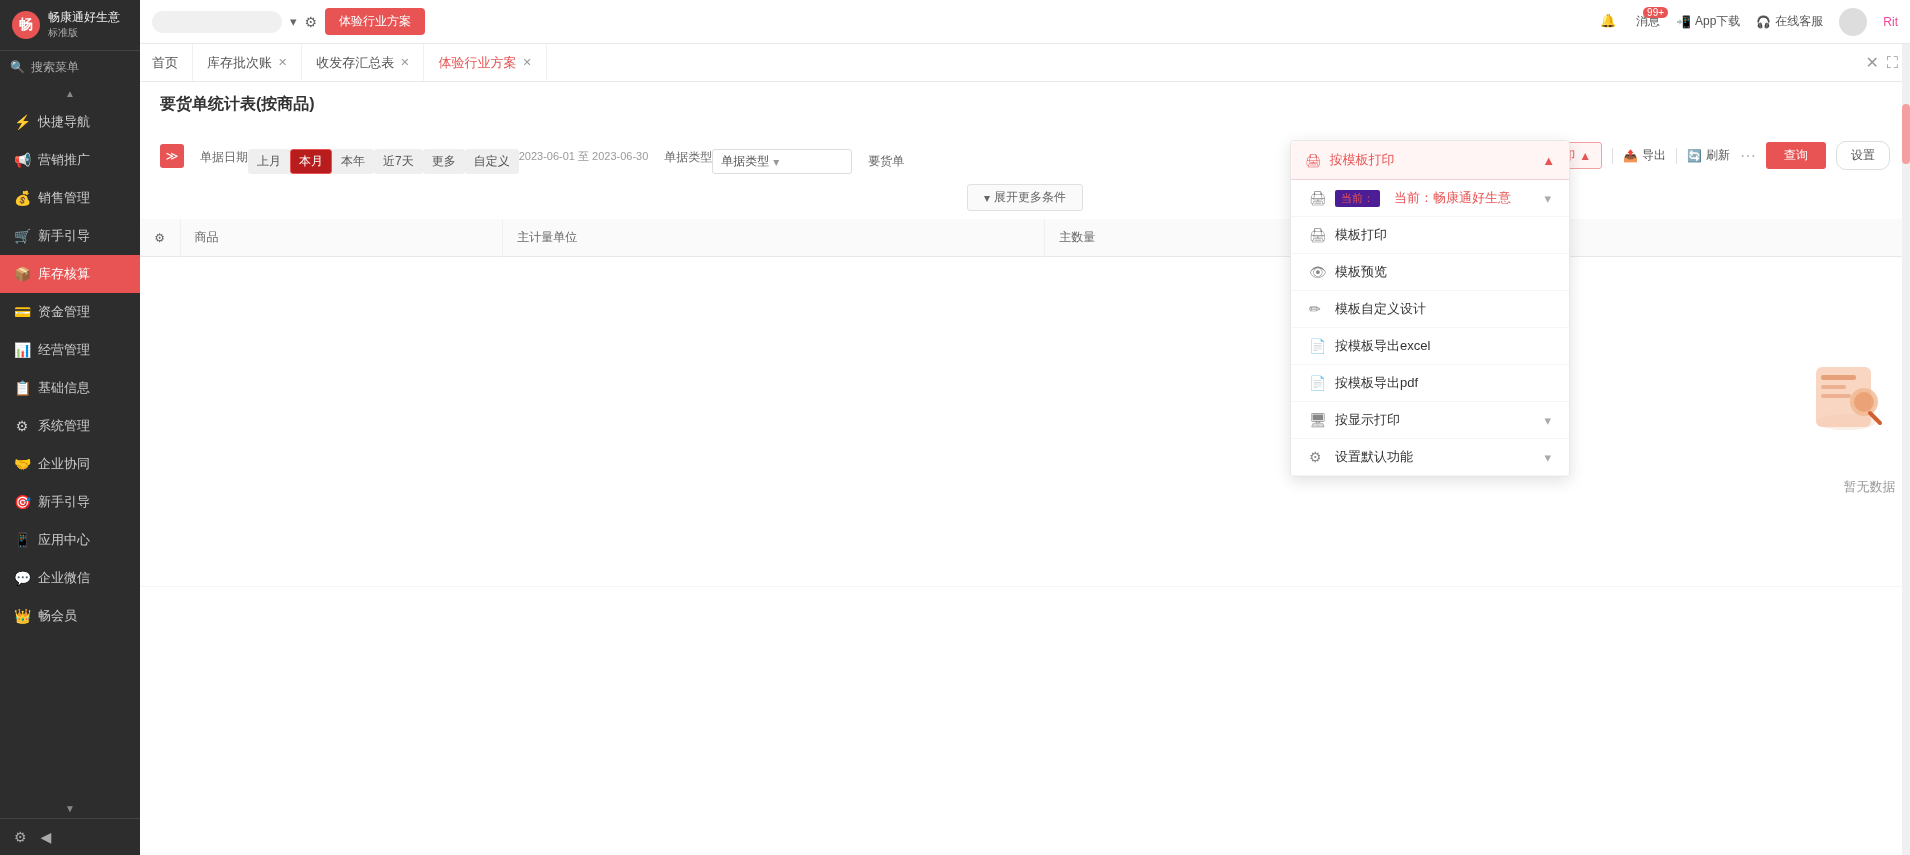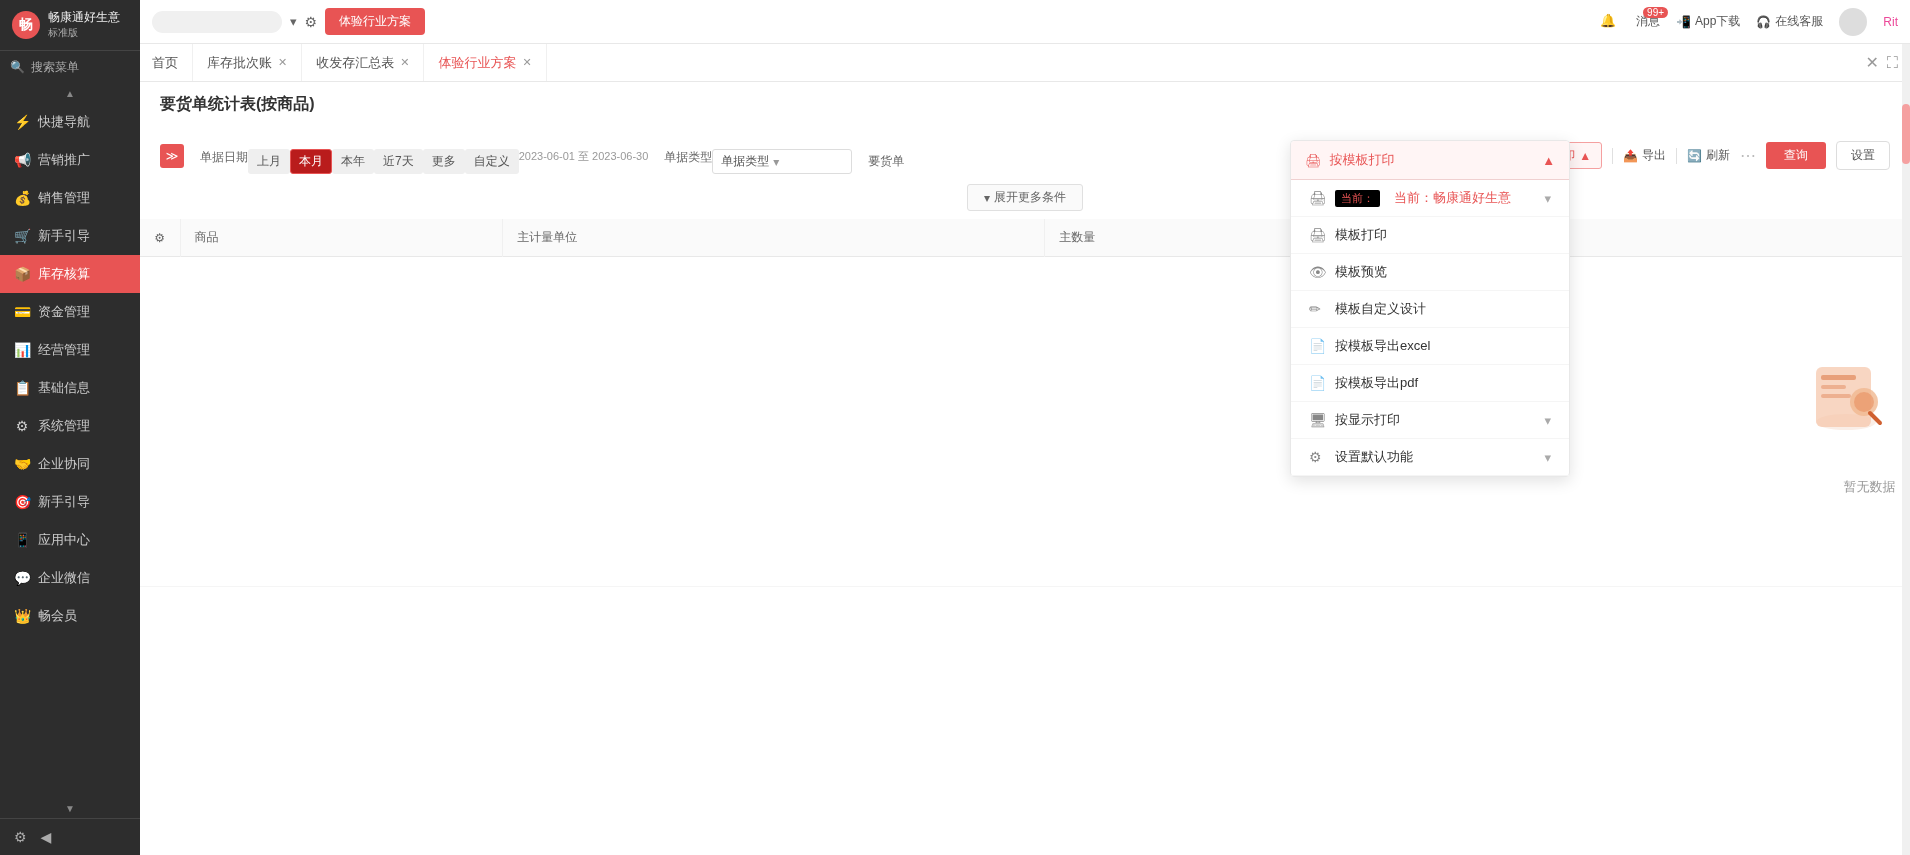--- a/index.html
+++ b/index.html
@@ -190,21 +190,21 @@
     }
     .btn-print.active { background: #fff5f5; border-color: #f5a0a0; color: #e85454; }
     .btn-export { display: flex; align-items: center; gap: 4px; color: #555; font-size: 12px; cursor: pointer; }
     .btn-refresh { display: flex; align-items: center; gap: 4px; color: #555; font-size: 12px; cursor: pointer; }
     .btn-query {
       background: #e85454; color: #fff; border: none;
       border-radius: 3px; padding: 5px 18px; font-size: 12px; cursor: pointer;
     }
     .btn-settings {
       background: #fff; color: #555; border: 1px solid #ddd;
-      border-radius: 4px; padding: 5px 14px; font-size: 12px; cursor: pointer;
+      border-radius: 10px; padding: 5px 14px; font-size: 12px; cursor: pointer;
     }
     .divider-v { width: 1px; height: 16px; background: #e0e0e0; }
     .dropdown-menu {
       position: fixed;
       top: 140px; right: 340px;
       width: 280px;
       background: #fff;
       border: 1px solid #e8e8e8;
       border-radius: 4px;
       box-shadow: 0 4px 16px rgba(0,0,0,0.12);
@@ -226,21 +226,21 @@
     .dropdown-item {
       display: flex; align-items: center; gap: 10px;
       padding: 9px 18px;
       cursor: pointer; font-size: 13px; color: #333;
       border-bottom: 1px solid #f5f5f5;
     }
     .dropdown-item-icon { color: #888; font-size: 14px; width: 16px; }
     .dropdown-item-arrow { margin-left: auto; color: #aaa; }
     .current-badge {
       display: inline-block;
-      background: #000000;
+      background: #4c1d95;
       color: #e85454;
       font-size: 11px;
       padding: 1px 6px;
       border-radius: 2px;
       margin-right: 4px;
     }
 
     
     .sidebar-nav::-webkit-scrollbar { width: 4px; }
     .sidebar-nav::-webkit-scrollbar-thumb { background: #555; border-radius: 2px; }

